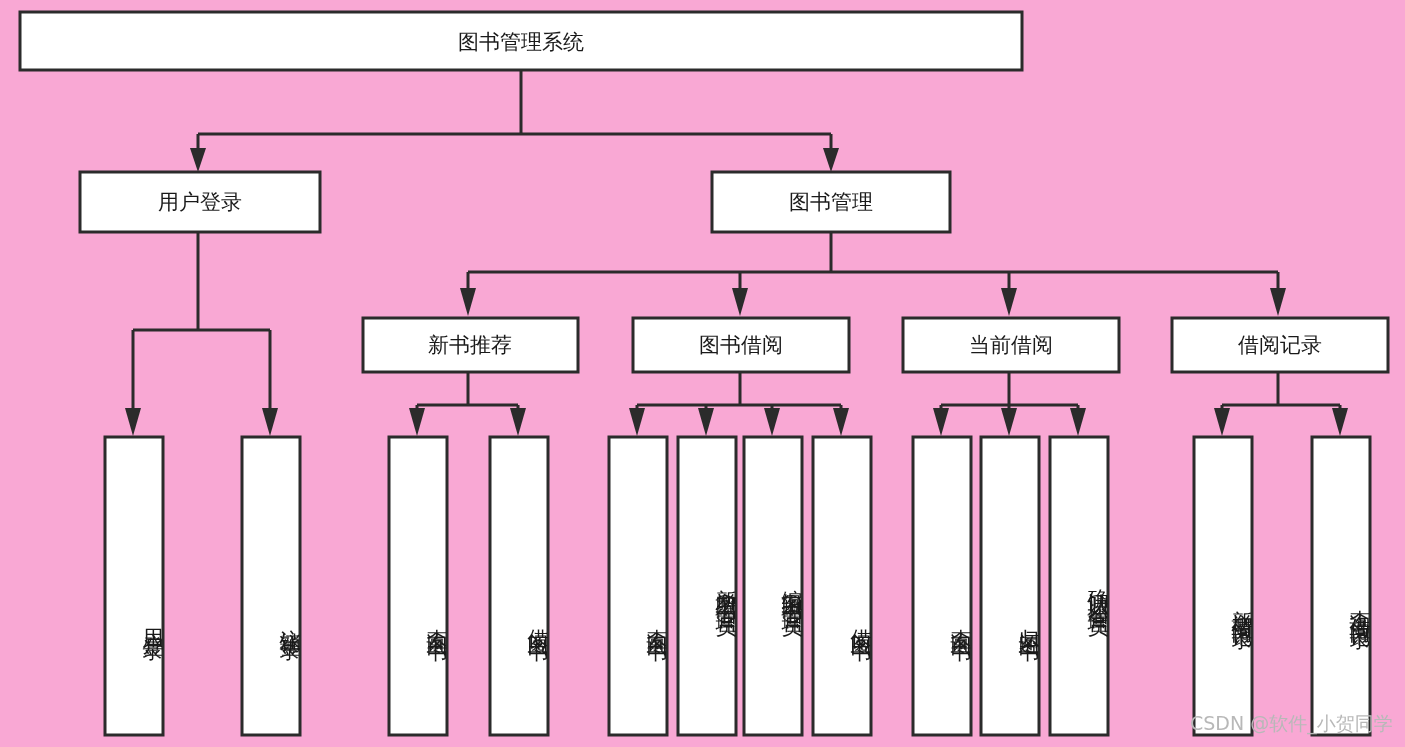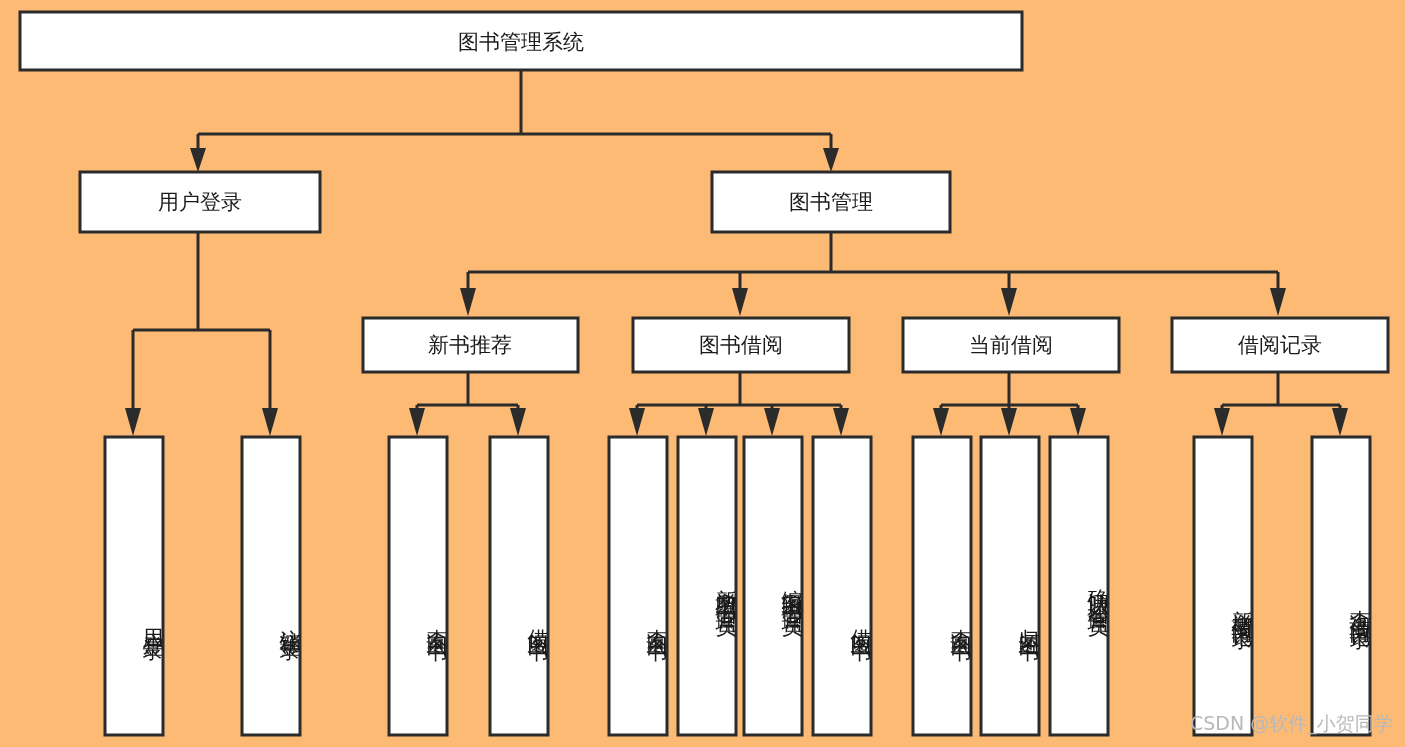--- a/index.html
+++ b/index.html
@@ -11,21 +11,21 @@
   body {
     width: 1405px;
     height: 747px;
     overflow: hidden;
     font-family: "DejaVu Sans", "Liberation Sans", sans-serif;
   }
   #diagram-root {
     position: relative;
     width: 1405px;
     height: 747px;
-    background: #fdba74;
+    background: #f9a8d4;
   }
   svg#flow-svg {
     position: absolute;
     left: 0;
     top: 0;
     width: 1405px;
     height: 747px;
     display: block;
   }
   .node-rect {

